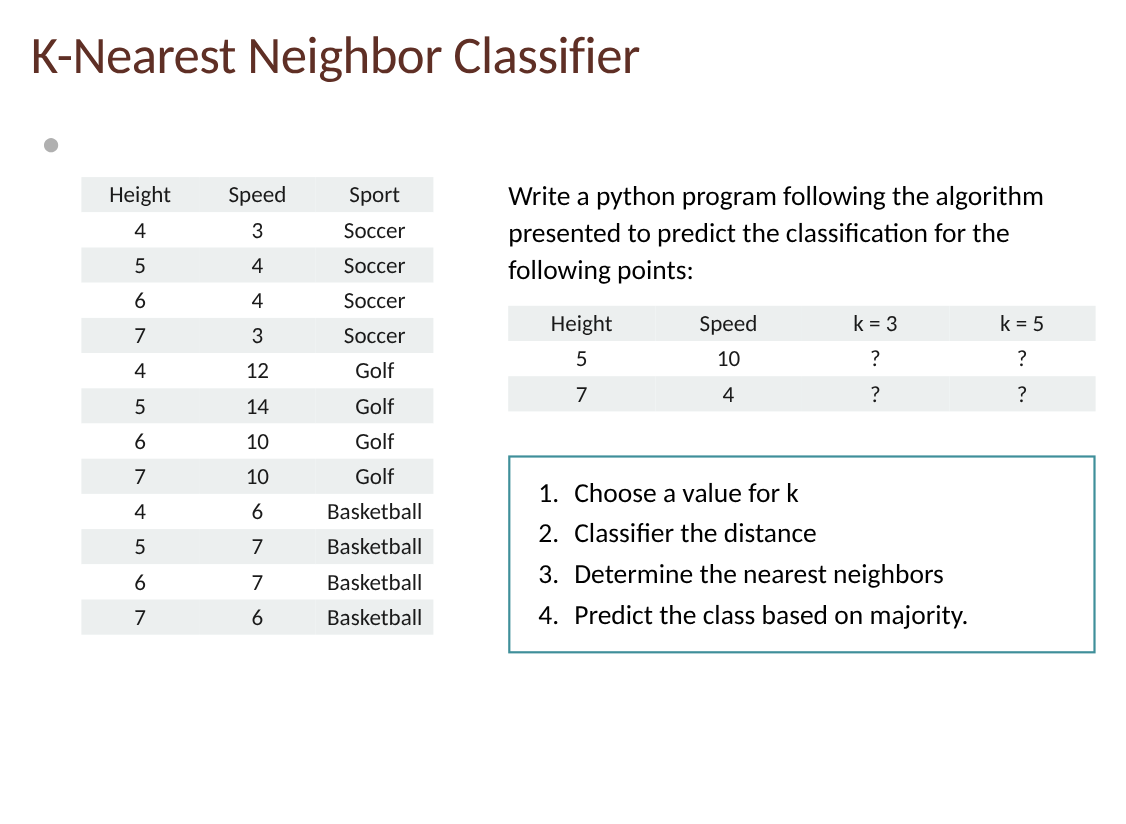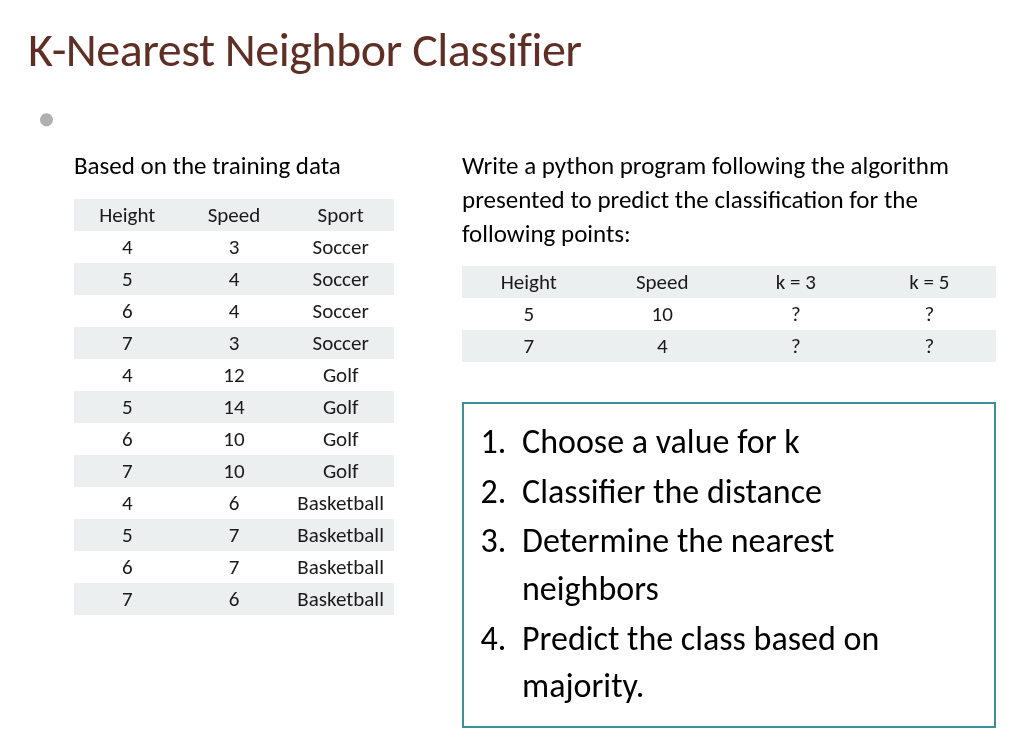--- a/index.html
+++ b/index.html
@@ -8,21 +8,21 @@
       height: 749px;
       font-family: "Gill Sans", "Gill Sans MT", Calibri, sans-serif;
       color: #1a1a1a;
       background: #fff;
       padding: 20px 28px;
     }
     .slide-title {
       font-size: 48px;
       font-weight: 400;
       color: #5f2f25;
-      margin-bottom: 24px;
+      margin-bottom: 36px;
       letter-spacing: -0.5px;
     }
     .content {
       padding-left: 10px;
     }
     .bullet-row {
       display: flex;
       align-items: flex-start;
       margin-bottom: 18px;
     }
@@ -65,21 +65,21 @@
     .train td { width: 33.33%; }
     .train tr:nth-child(odd) td { background: #ecefef; }
     .train tr:nth-child(even) td { background: #ffffff; }
     .pred td { width: 25%; }
     .pred tr:nth-child(odd) td { background: #ecefef; }
     .pred tr:nth-child(even) td { background: #ffffff; }
     .col-right table { margin-top: 14px; margin-bottom: 40px; }
     .algo-box {
       border: 2px solid #3f8f9a;
       padding: 14px 20px 14px 14px;
-      font-size: 34px;
+      font-size: 25px;
       color: #000;
       line-height: 1.4;
     }
     .algo-box ol {
       list-style: decimal;
       padding-left: 36px;
     }
     .algo-box li {
       padding-left: 8px;
       margin-bottom: 2px;
@@ -91,21 +91,20 @@
 <h1 class="slide-title">K-Nearest Neighbor Classifier</h1>
 
 <div class="content">
 
   <div class="bullet-row">
     <span class="bullet">●</span>
   </div>
 
   <div class="columns">
     <div class="col-left">
-      <div class="lead-text">Based on the training data</div>
 
       <table class="train">
         <tbody>
             <tr>
           <td>Height</td>
           <td>Speed</td>
           <td>Sport</td>
         </tr>
         <tr>
               <td>4</td>

